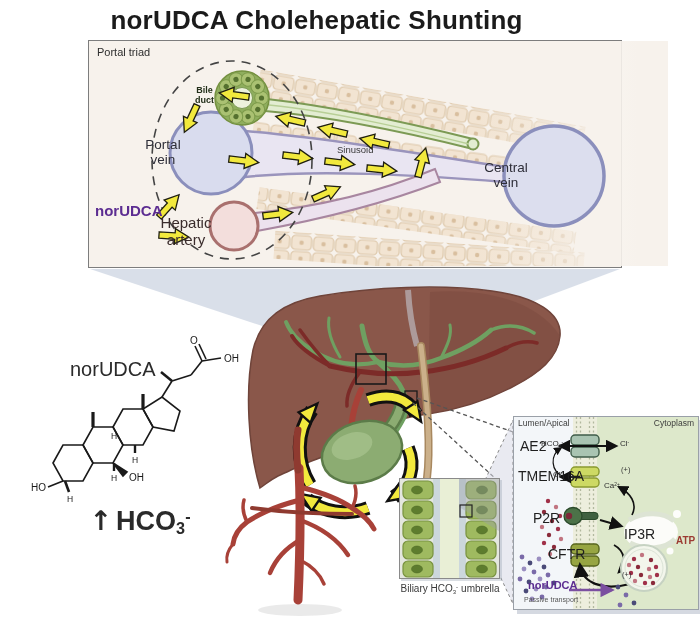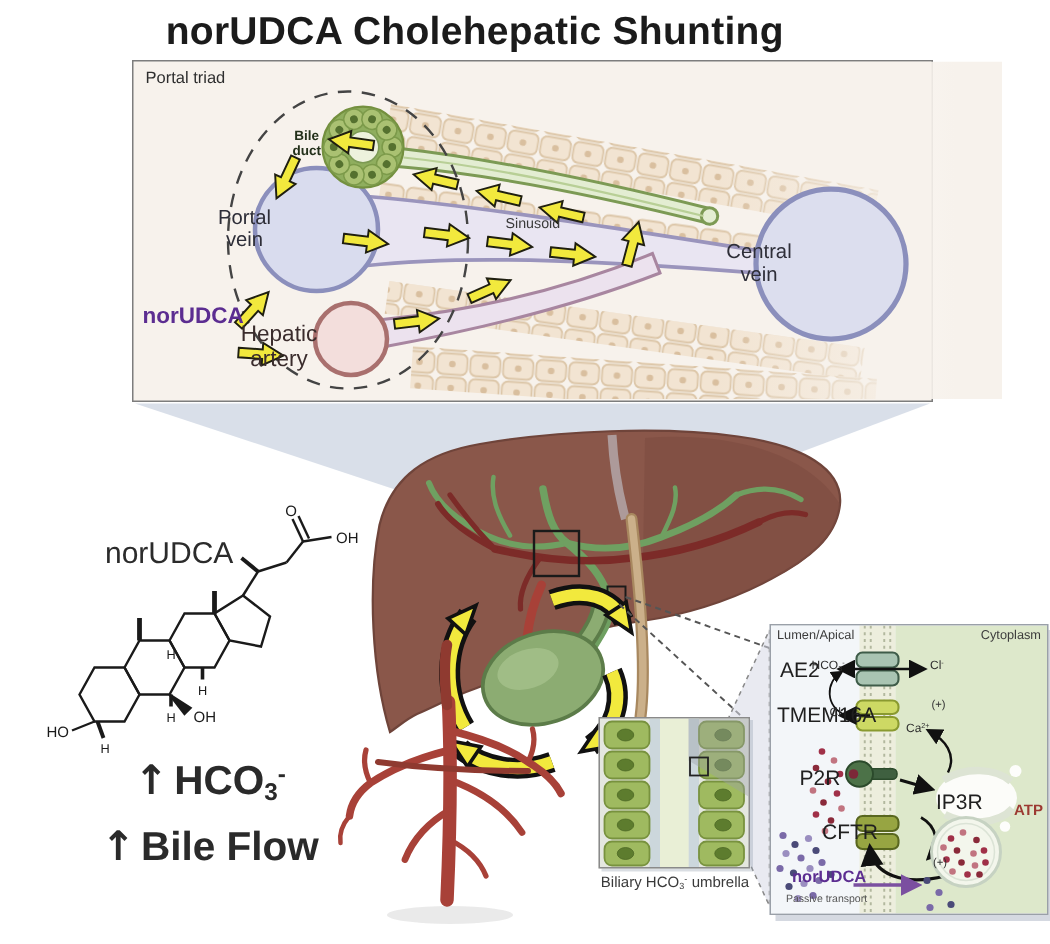--- a/index.html
+++ b/index.html
@@ -291,21 +291,20 @@
       <div>Central</div>
       <div>vein</div>
     </div>
     <div class="lbl sin-lbl">Sinusoid</div>
     <div class="lbl noru-lbl">norUDCA</div>
   </div>
 
   <div id="chem-label" class="abs" style="z-index:3;">norUDCA</div>
   <div id="effects" class="abs" style="z-index:3;">
     <div><span class="ar">↑</span><span>HCO</span><span class="sub">3</span><span class="sup">-</span></div>
-    <div><span class="ar">↑</span><span>Bile Flow</span></div>
   </div>
 
   <div id="umbrella-panel" class="abs" style="z-index:2;">
     <svg width="99" height="99" viewBox="0 0 99 99">
       <rect x="33" y="0" width="7" height="99" fill="#ccd7dc"></rect>
       <rect x="59" y="0" width="7" height="99" fill="#ccd7dc"></rect>
       <rect x="40" y="0" width="19" height="99" fill="#e9efd6"></rect>
       <g stroke="#78923e" stroke-width="1.2">
         <g fill="#9fba60">
           <rect x="3" y="2" width="30" height="18" rx="5"></rect>

